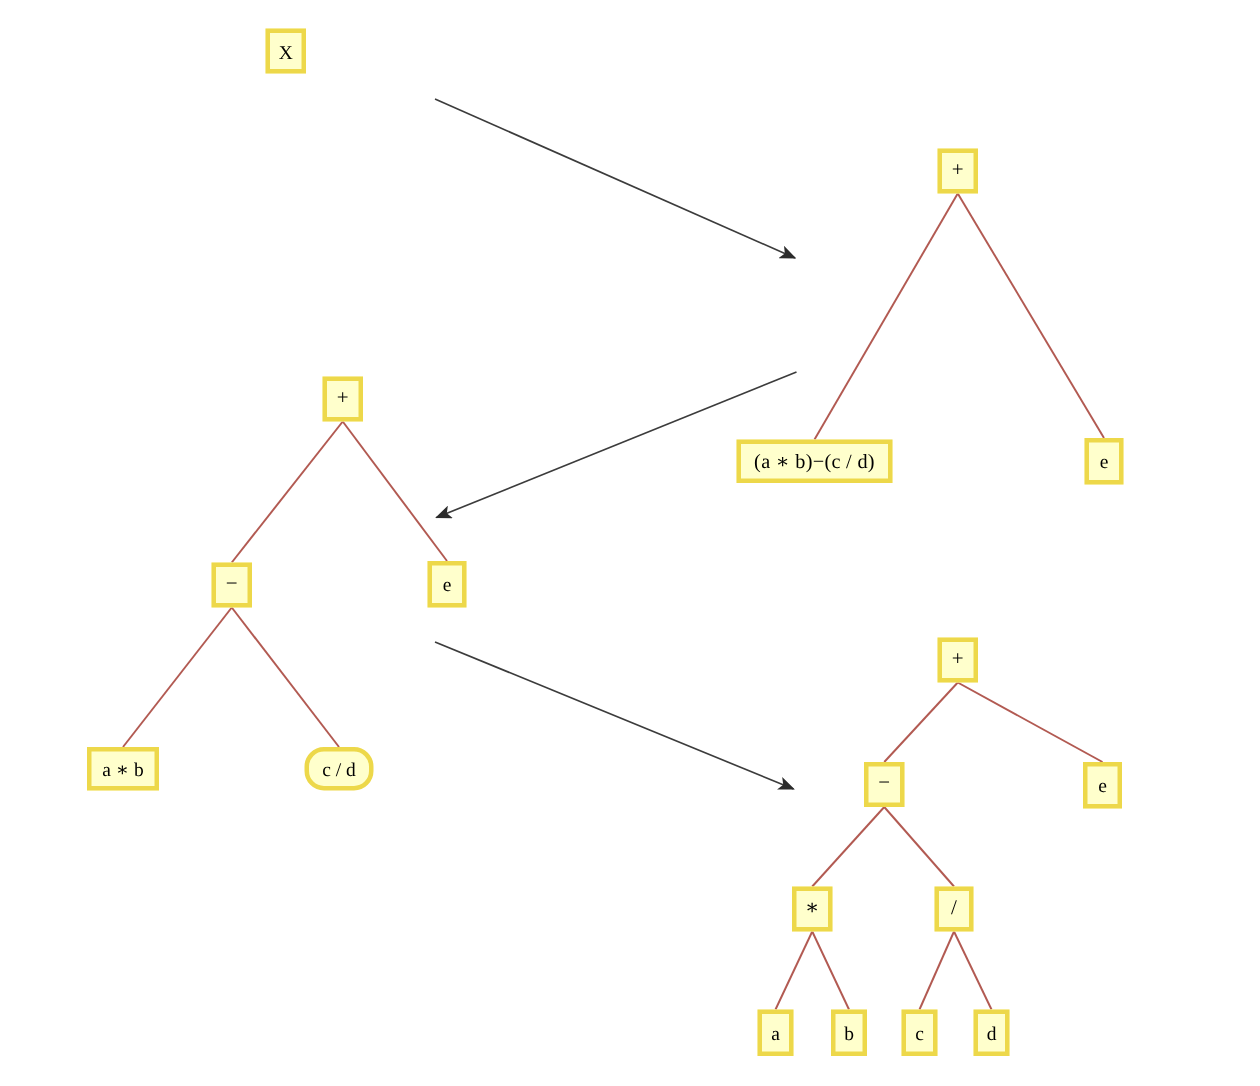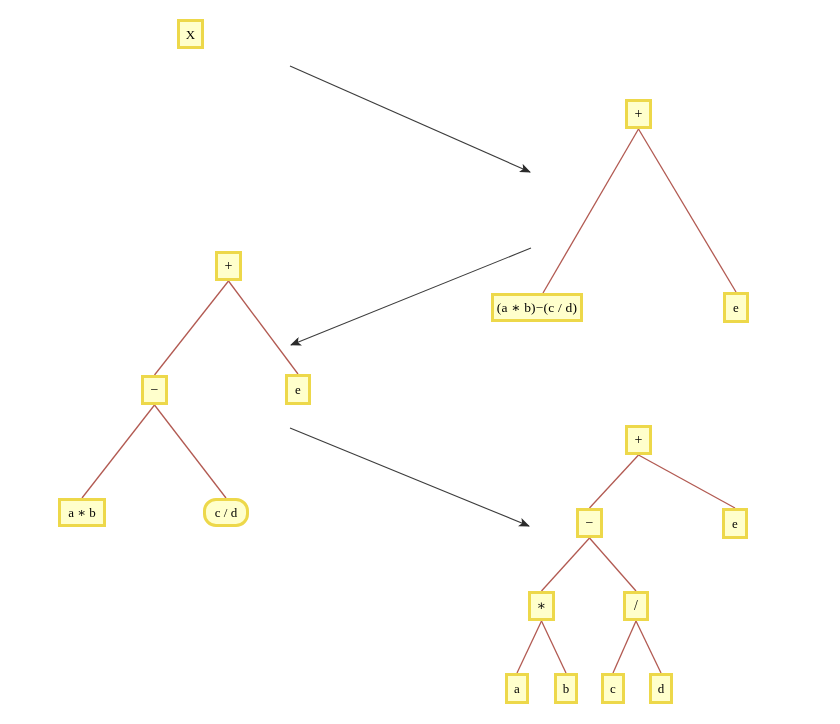--- a/index.html
+++ b/index.html
@@ -86,21 +86,21 @@
       </g>
   </svg>
 
   <div id="node-layer">
       <div class="node leaf" style="left: 177px; top: 19px; width: 27px; height: 30px; background: rgb(255, 255, 204); border-color: rgb(237, 216, 74);">
         <span>X</span>
       </div>
       <div class="node op" style="left: 625px; top: 99px; width: 27px; height: 30px; background: rgb(255, 255, 204); border-color: rgb(237, 216, 74); color: rgb(0, 0, 0);">
         <span>+</span>
       </div>
-      <div class="node expr" style="left: 491px; top: 293px; width: 92px; height: 29px; background: rgb(255, 255, 204); border-color: rgb(237, 216, 74); color: rgb(0, 0, 0);">
+      <div class="node expr" style="left: 491px; top: 293px; width: 104px; height: 29px; background: rgb(255, 255, 204); border-color: rgb(237, 216, 74); color: rgb(0, 0, 0);">
         <span>(a ∗ b)−(c / d)</span>
       </div>
       <div class="node leaf" style="left: 723px; top: 292px; width: 26px; height: 31px; background: rgb(255, 255, 204); border-color: rgb(237, 216, 74); color: rgb(0, 0, 0);">
         <span>e</span>
       </div>
       <div class="node op" style="left: 215px; top: 251px; width: 27px; height: 30px; background: rgb(255, 255, 204); border-color: rgb(237, 216, 74); color: rgb(0, 0, 0);">
         <span>+</span>
       </div>
       <div class="node op" style="left: 141px; top: 375px; width: 27px; height: 30px; background: rgb(255, 255, 204); border-color: rgb(237, 216, 74); color: rgb(0, 0, 0);">
         <span>−</span>

